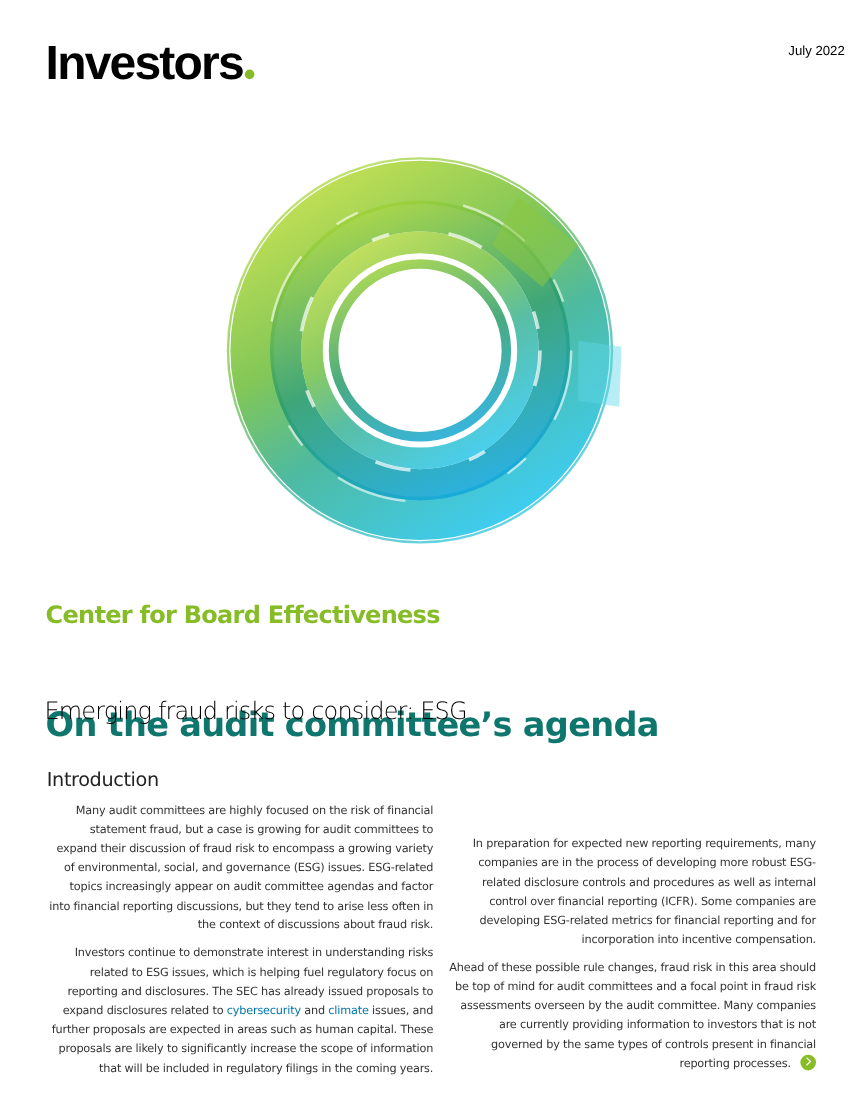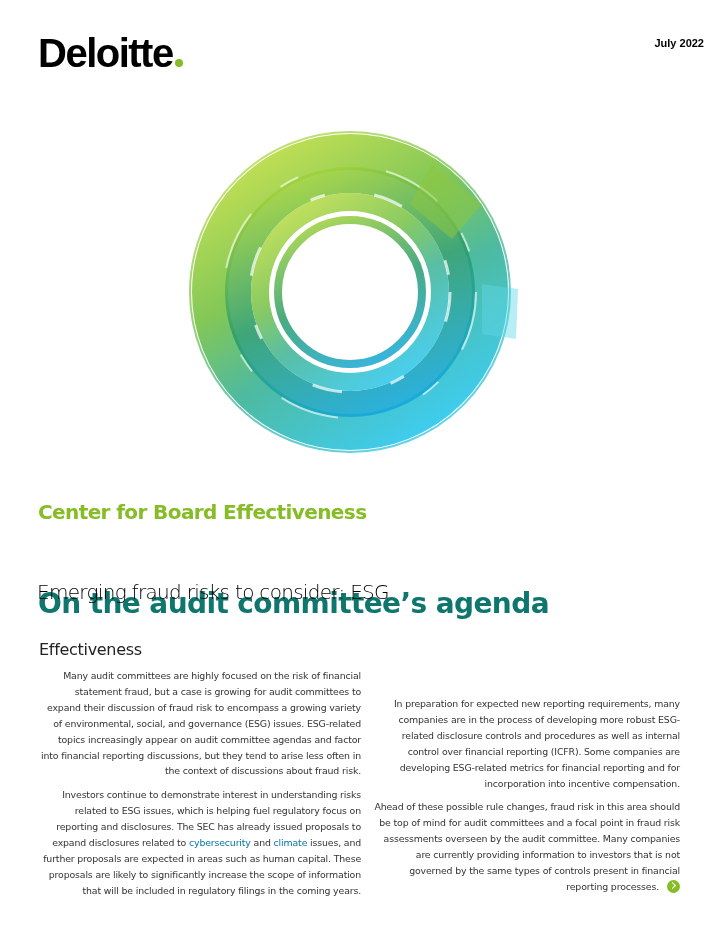--- a/index.html
+++ b/index.html
@@ -1,36 +1,36 @@
 <!DOCTYPE html>
 <html><head>
 <meta charset="utf-8">
 <style>
   html, body { margin: 0; padding: 0; background: #ffffff; }
   body { width: 718px; height: 930px; position: relative; overflow: hidden; font-family: "DejaVu Sans", "Liberation Sans", sans-serif; color: #1a1a1a; }
   .logo { position: absolute; left: 38px; top: 33px; font-family: "Liberation Sans", sans-serif; font-weight: bold; font-size: 40px; letter-spacing: -1.5px; color: #000; line-height: 1; }
   .logo-dot { display: inline-block; width: 8px; height: 8px; border-radius: 50%; background: #86bc25; margin-left: 2px; vertical-align: baseline; }
-  .date { position: absolute; right: 14px; top: 37px; font-family: "Liberation Sans", sans-serif; font-weight: bold; font-size: 11px; color: #000; }
+  .date { position: absolute; right: 14px; top: 37px; font-family: "Liberation Sans", sans-serif; font-weight: normal; font-size: 11px; color: #000; }
   .hero { position: absolute; left: 182px; top: 124px; width: 336px; height: 336px; }
   .kicker { position: absolute; left: 38px; top: 500px; font-family: "DejaVu Sans", sans-serif; font-weight: bold; font-size: 20px; letter-spacing: -0.6px; color: #86bc25; text-align: center; }
   .title { position: absolute; left: 38px; top: 547px; font-family: "DejaVu Sans", sans-serif; font-weight: bold; font-size: 28px; letter-spacing: -0.6px; color: #0f766e; margin-top: 40px; }
   .subtitle { position: absolute; left: 37px; top: 580px; font-family: "DejaVu Sans", sans-serif; font-weight: 300; font-size: 20px; letter-spacing: -0.7px; color: #000; }
   .section-title { position: absolute; left: 39px; top: 640px; font-family: "DejaVu Sans", sans-serif; font-size: 16px; color: #222; letter-spacing: -0.3px; }
   .col { position: absolute; font-family: "DejaVu Sans", sans-serif; font-size: 9.4px; line-height: 15.9px; color: #333; letter-spacing: -0.15px; text-align: right; }
   .col p { margin: 0 0 8px 0; }
   .col-left { left: 39px; top: 668px; width: 322px; }
   .col-right { left: 374px; top: 668px; width: 306px; margin-top: 28px; }
   .link { color: #0076a8; }
   .arrow-btn { display: inline-block; width: 13px; height: 13px; border-radius: 50%; background: #86bc25; vertical-align: -3px; margin-left: 8px; position: relative; }
   .arrow-btn::after { content: ""; position: absolute; left: 3px; top: 3.5px; width: 4px; height: 4px; border-top: 1.6px solid #fff; border-right: 1.6px solid #fff; transform: rotate(45deg); }
 </style>
 </head>
 <body>
 
-<div class="logo"><span>Deloitte</span><span class="logo-dot"></span></div>
+<div class="logo"><span>Investors</span><span class="logo-dot"></span></div>
 
 <div class="date">July 2022</div>
 
 <svg class="hero" viewBox="0 0 336 336" xmlns="http://www.w3.org/2000/svg">
   <defs>
     <linearGradient id="g1" x1="0.2" y1="0" x2="0.8" y2="1">
       <stop offset="0" stop-color="#b5d936"></stop>
       <stop offset="0.35" stop-color="#6cbd3a"></stop>
       <stop offset="0.6" stop-color="#2fae8e"></stop>
       <stop offset="1" stop-color="#1cc4f0"></stop>
@@ -50,21 +50,21 @@
   <circle cx="168" cy="168" r="100" fill="none" stroke="#ffffff" stroke-width="3" stroke-dasharray="30 70 15 50" opacity="0.7"></circle>
   <path d="M 250 40 L 300 80 L 270 115 L 228 80 Z" fill="#8cc63f" opacity="0.55"></path>
   <path d="M 300 160 L 336 165 L 334 215 L 300 210 Z" fill="#5fd6e6" opacity="0.45"></path>
   <circle cx="168" cy="168" r="62" fill="#ffffff"></circle>
 </svg>
 
 <div class="kicker">Center for Board Effectiveness</div>
 <div class="title">On the audit committee’s agenda</div>
 <div class="subtitle">Emerging fraud risks to consider: ESG</div>
 
-<div class="section-title">Effectiveness</div>
+<div class="section-title">Introduction</div>
 
 <div class="col col-left">
   <p>Many audit committees are highly focused on the risk of financial statement fraud, but a case is growing for audit committees to expand their discussion of fraud risk to encompass a growing variety of environmental, social, and governance (ESG) issues. ESG-related topics increasingly appear on audit committee agendas and factor into financial reporting discussions, but they tend to arise less often in the context of discussions about fraud risk.</p>
   <p><span>Investors continue to demonstrate interest in understanding risks related to ESG issues, which is helping fuel regulatory focus on reporting and disclosures. The SEC has already issued proposals to expand disclosures related to </span><a class="link">cybersecurity</a><span> and </span><a class="link">climate</a><span> issues, and further proposals are expected in areas such as human capital. These proposals are likely to significantly increase the scope of information that will be included in regulatory filings in the coming years.</span></p>
 </div>
 
 <div class="col col-right">
   <p>In preparation for expected new reporting requirements, many companies are in the process of developing more robust ESG-related disclosure controls and procedures as well as internal control over financial reporting (ICFR). Some companies are developing ESG-related metrics for financial reporting and for incorporation into incentive compensation.</p>
   <p><span>Ahead of these possible rule changes, fraud risk in this area should be top of mind for audit committees and a focal point in fraud risk assessments overseen by the audit committee. Many companies are currently providing information to investors that is not governed by the same types of controls present in financial reporting processes.</span><span class="arrow-btn"><span></span></span></p>
 </div>

